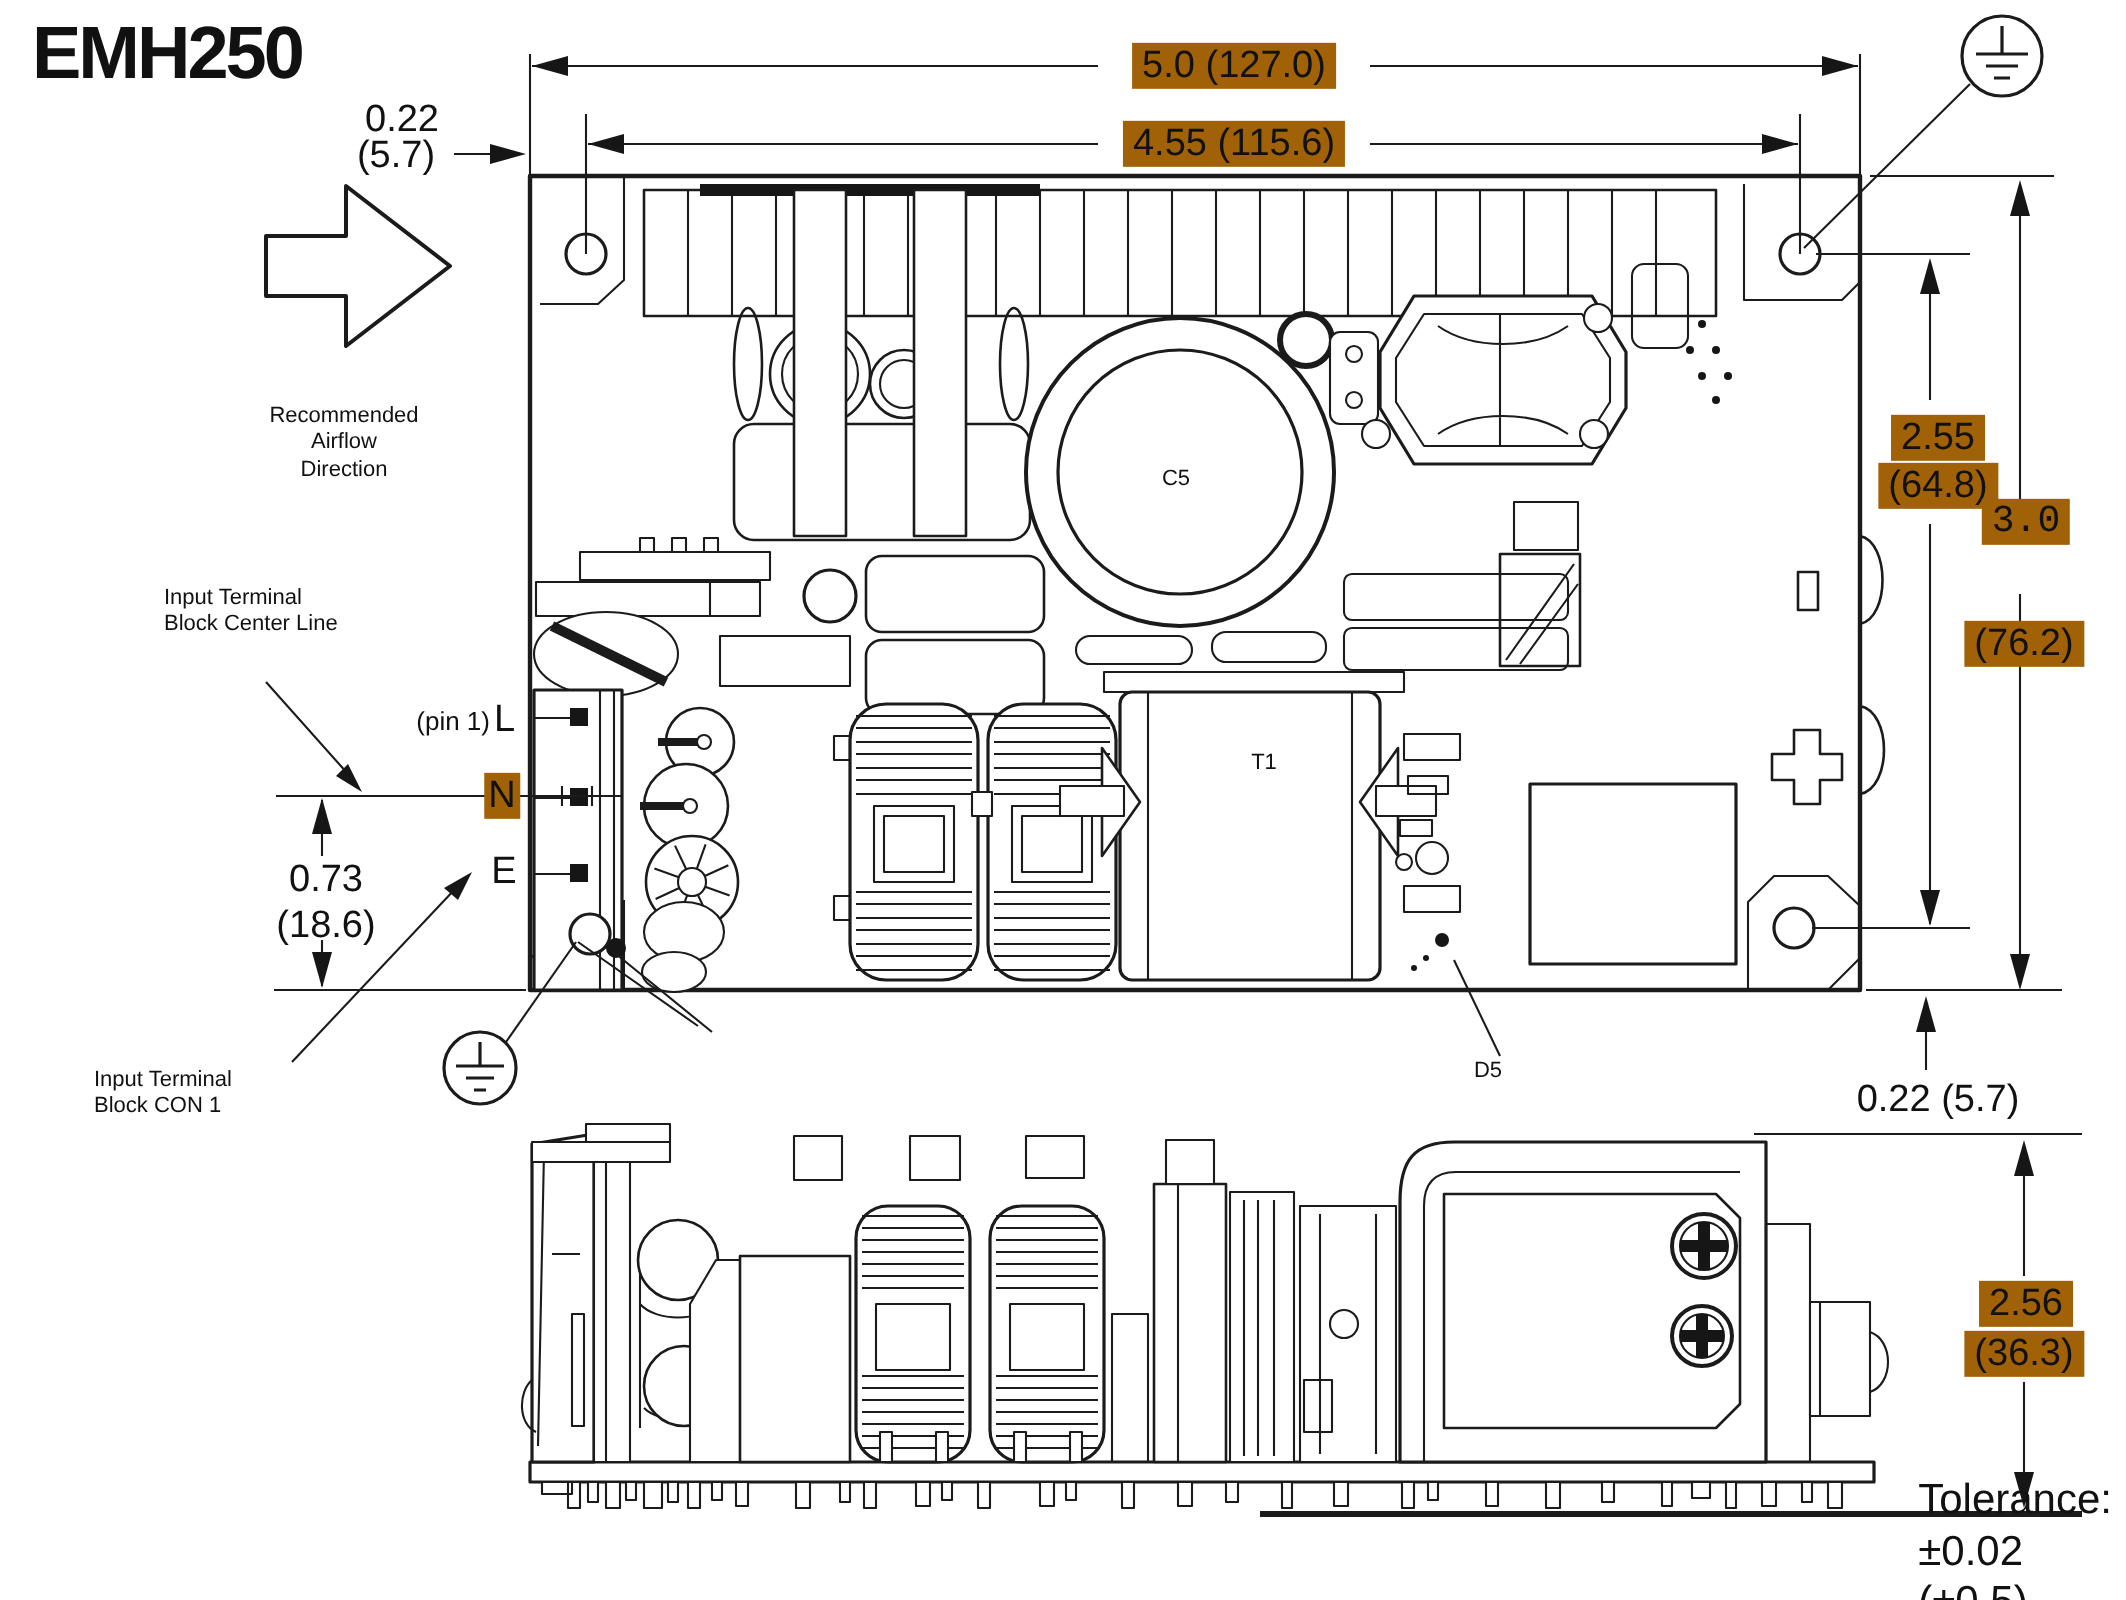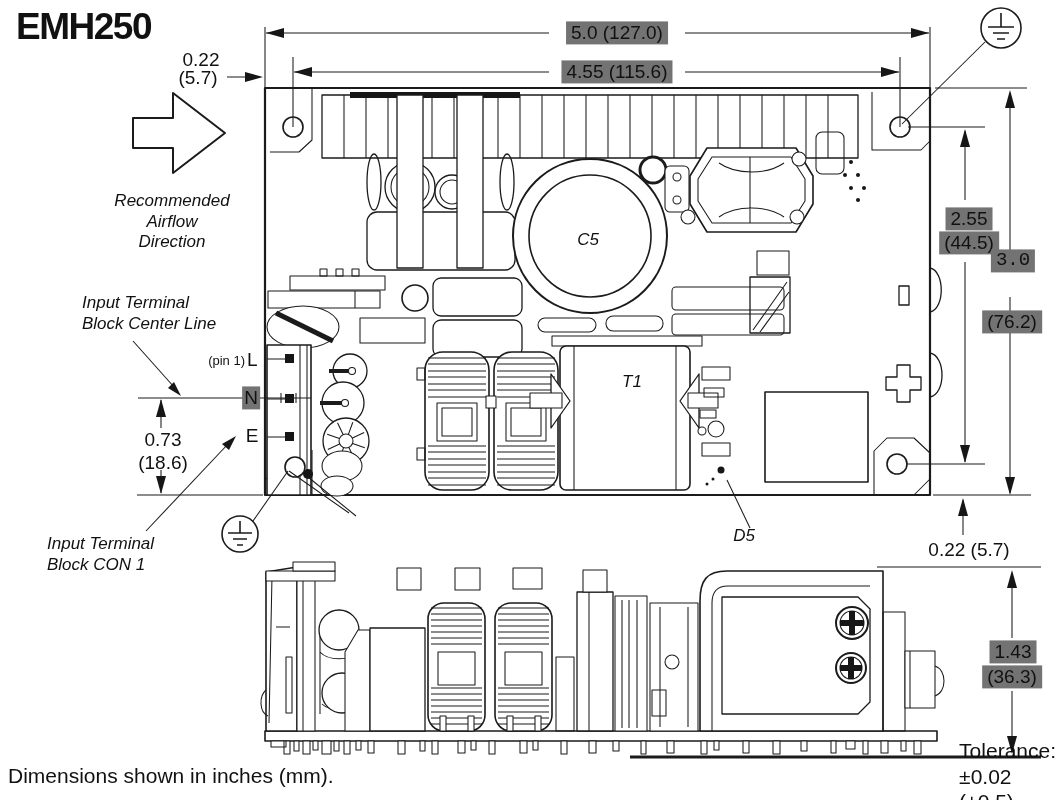--- a/index.html
+++ b/index.html
@@ -14,23 +14,23 @@
   .s22 { stroke-width:2.2; }
   .s3  { stroke-width:3; }
   .s4  { stroke-width:4; }
   .s5  { stroke-width:5; }
   .w   { fill:#fff; }
   .dk  { fill:#161616; stroke:none; }
   .lbl { position:absolute; color:#111; white-space:pre-line; line-height:1.22; }
   .c   { transform:translate(-50%,-50%); text-align:center; }
   .r   { transform:translate(-100%,-50%); text-align:left; }
   .l   { transform:translate(0,-50%); }
-  .bgw { background:#737373; padding:0 5px; }
+  .bgw { background:#a16207; padding:0 5px; }
   .dim { font-size:19px; }
-  .md  { font-size:17px;font-style:italic; }
+  .md  { font-size:11px; }
   .sm  { font-size:13px; }
   .pin { font-size:19px; }
   .title { font-size:37px; font-weight:700; letter-spacing:-1.5px; }
   .foot  { font-size:21px; }
 </style>
 </head>
 <body>
 
 <div class="stage">
 
@@ -289,40 +289,39 @@
   <polygon class="ln w s2" points="133,118 173,118 173,93 225,133 173,173 173,148 133,148"></polygon>
 </svg>
 
 <div class="lbl title" style="left:16px; top:4px;">EMH250</div>
 
 <div class="lbl dim c bgw" style="left:617px; top:33px;">5.0 (127.0)</div>
 <div class="lbl dim c bgw" style="left:617px; top:72px;">4.55 (115.6)</div>
 <div class="lbl dim c" style="left:201px; top:60px;">0.22</div>
 <div class="lbl dim c" style="left:198px; top:78px;">(5.7)</div>
 <div class="lbl dim c bgw" style="left:969px; top:219px;">2.55</div>
-<div class="lbl dim c bgw" style="left:969px; top:243px;">(44.5)</div>
+<div class="lbl dim c bgw" style="left:969px; top:243px;">(64.8)</div>
 <div class="lbl dim c bgw" style="left:1013px; top:261px;font-family:Liberation Mono, monospace;">3.0</div>
 <div class="lbl dim c bgw" style="left:1012px; top:286px;margin-top:36px;">(76.2)</div>
 <div class="lbl dim c" style="left:969px; top:550px;">0.22 (5.7)</div>
-<div class="lbl dim c bgw" style="left:1013px; top:652px;">1.43</div>
+<div class="lbl dim c bgw" style="left:1013px; top:652px;">2.56</div>
 <div class="lbl dim c bgw" style="left:1012px; top:677px;">(36.3)</div>
 <div class="lbl dim c" style="left:163px; top:440px;">0.73</div>
 <div class="lbl dim c" style="left:163px; top:463px;">(18.6)</div>
 
 <div class="lbl md c" style="left:172px; top:222px;">Recommended
 Airflow
 Direction</div>
 <div class="lbl md" style="left:82px; top:293px;">Input Terminal
 Block Center Line</div>
 <div class="lbl md" style="left:47px; top:534px;">Input Terminal
 Block CON 1</div>
 <div class="lbl sm r" style="left:245px; top:361px;">(pin 1)</div>
 <div class="lbl pin l" style="left:247px; top:360px;">L</div>
 <div class="lbl pin c bgw" style="left:251px; top:398px; padding:0 2px;">N</div>
 <div class="lbl pin c" style="left:252px; top:436px;">E</div>
 <div class="lbl md c" style="left:588px; top:240px;text-align:right;">C5</div>
 <div class="lbl md c" style="left:632px; top:382px;">T1</div>
 <div class="lbl md c" style="left:744px; top:536px;">D5</div>
 
-<div class="lbl foot l" style="left:8px; top:776px;">Dimensions shown in inches (mm).</div>
 <div class="lbl foot r" style="left:1056px; top:776px;">Tolerance: ±0.02 (±0.5)</div>
 
 </div>
 
 </body></html>

